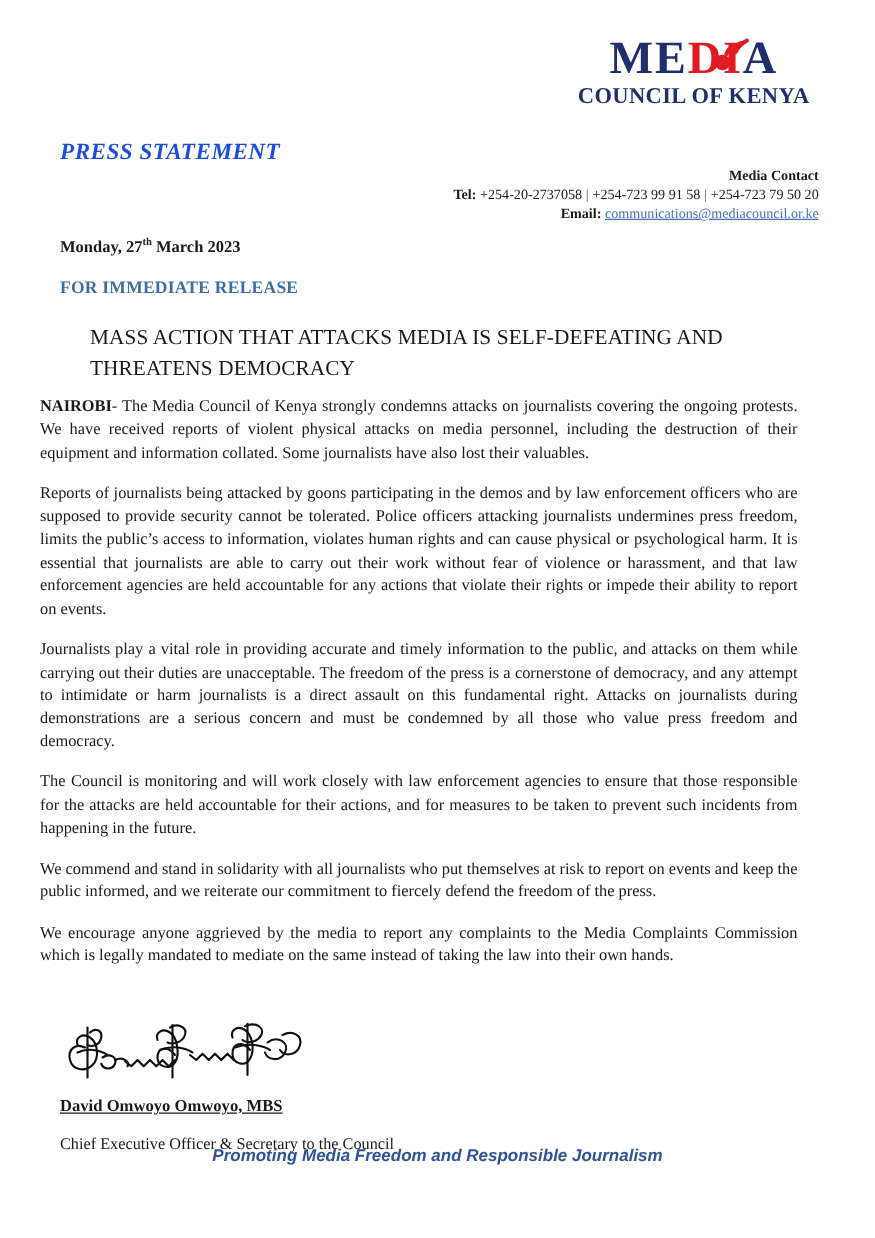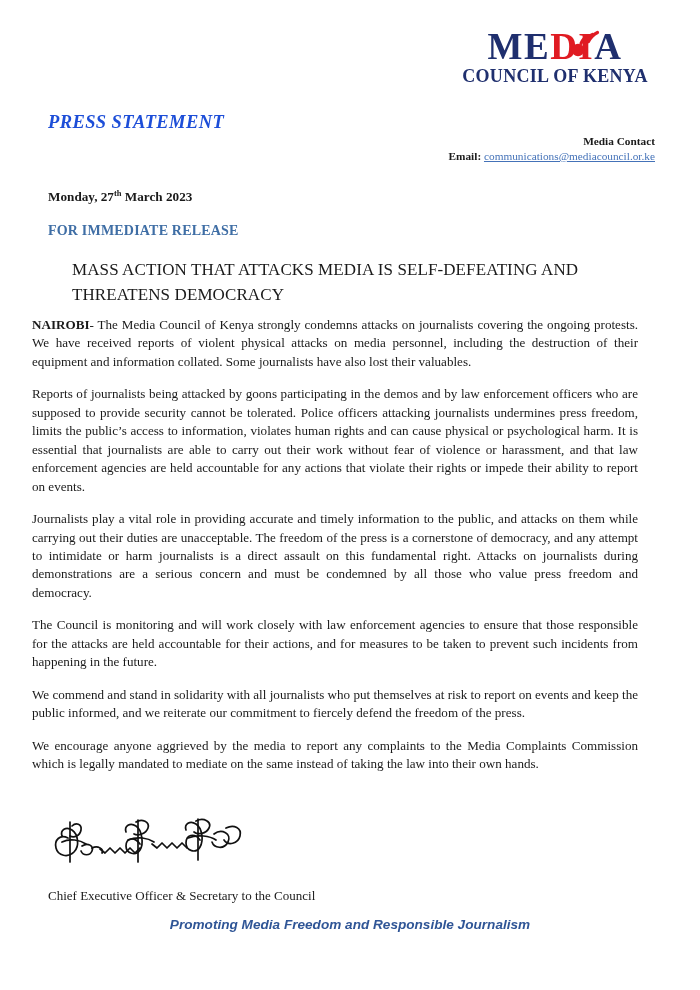--- a/index.html
+++ b/index.html
@@ -181,20 +181,24 @@
       <path d="M21.5 13.5 A 20 20 0 0 1 30.5 4.5" stroke="#e01b22" stroke-width="3.2" fill="none" stroke-linecap="round"></path>
     </svg>
     <div class="logo-wordmark"><span class="navy">ME</span><span class="red">DI</span><span class="navy">A</span></div>
     <div class="logo-sub">COUNCIL OF KENYA</div>
   </div>
 
   <div class="press-statement">PRESS STATEMENT</div>
 
   <div class="contact-block">
     <div class="row lbl">Media Contact</div>
+    <div class="row">
+      <span class="lbl"><span>Tel</span>:</span>
+      <span>+254-20-2737058</span><span class="sep">|</span><span>+254-723 99 91 58</span><span class="sep">|</span><span>+254-723 79 50 20</span>
+    </div>
     <div class="row">
       <span class="lbl"><span>Email</span>:</span>
       <a class="email-link" href="#">communications@mediacouncil.or.ke</a>
     </div>
   </div>
 
   <div class="doc-date"><span>Monday, 27</span><sup>th</sup><span> March 2023</span></div>
 
   <div class="immediate-release">FOR IMMEDIATE RELEASE</div>
 
@@ -225,18 +229,19 @@
         <path d="M80 22 C90 18, 100 20, 106 24"></path>
         <path d="M104 26 l5 4 l5 -5 l5 5 l5 -5 l5 5 l5 -5 l5 5"></path>
         <path d="M152 22 C146 14, 138 17, 138 25 C138 33, 148 36, 152 29 C156 22, 154 10, 148 6 C142 2, 136 6, 138 12"></path>
         <path d="M148 3 C156 -1, 164 4, 161 10 C158 16, 150 17, 146 14"></path>
         <path d="M150 1 L150 42"></path>
         <path d="M140 20 C150 16, 162 18, 168 22"></path>
         <path d="M166 16 C174 10, 184 16, 180 24 C176 32, 166 30, 164 24"></path>
         <path d="M178 10 C186 6, 194 10, 192 18 C190 26, 180 28, 176 22"></path>
       </g>
     </svg>
+    <div class="sig-name">David Omwoyo Omwoyo, MBS</div>
     <div class="sig-title">Chief Executive Officer &amp; Secretary to the Council</div>
   </div>
 
   <div class="footer-tagline">Promoting Media Freedom and Responsible Journalism</div>
 
 </div>
 
 </body></html>

